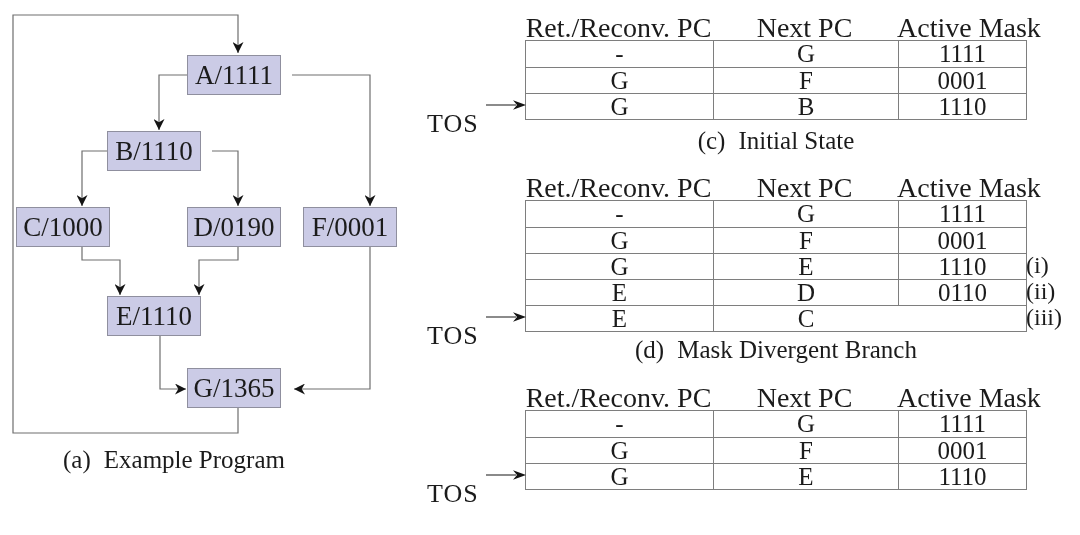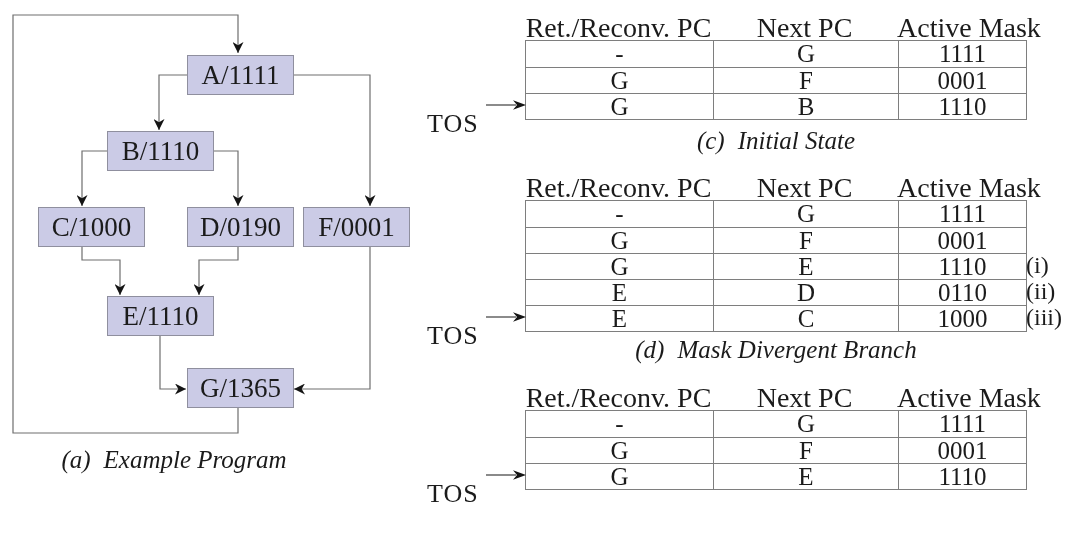--- a/index.html
+++ b/index.html
@@ -2,27 +2,27 @@
 <html><head>
 <meta charset="utf-8">
 <style>
   html,body{margin:0;padding:0;background:#ffffff;}
   .canvas{
     position:relative;width:1080px;height:535px;background:#ffffff;overflow:hidden;
     font-family:"Liberation Serif","DejaVu Serif",serif;color:#1b1b1b;
   }
   .edges{position:absolute;left:0;top:0;width:1080px;height:535px;}
   .node{
-    position:absolute;width:107px;height:40px;box-sizing:border-box;
+    position:absolute;width:94px;height:40px;box-sizing:border-box;
     background:#cbcbe6;border:1px solid #8f8f9e;
     display:flex;align-items:center;justify-content:center;
     font-size:27px;line-height:27px;
   }
   .fig-caption{
-    position:absolute;text-align:center;font-size:25px;white-space:nowrap;font-style:italic;
+    position:absolute;text-align:center;font-size:25px;white-space:nowrap;
   }
   .cap-gap{margin-left:13px;}
   .tbl-headers{
     position:absolute;left:525px;width:502px;display:grid;
     grid-template-columns:187px 185px 130px;font-size:28px;line-height:24px;
   }
   .tbl-headers .h{text-align:center;white-space:nowrap;}
   .tbl{
     position:absolute;left:525px;width:502px;box-sizing:border-box;
     border:1px solid #7e7e7e;background:#ffffff;
@@ -67,21 +67,21 @@
       <path d="M370,247 V389 H294" marker-end="url(#ah)"></path>
     </g>
   </svg>
 
   <div class="node" style="left:187px;top:55px">
       <span>A/1111</span>
     </div>
   <div class="node" style="left:107px;top:131px">
       <span>B/1110</span>
     </div>
-  <div class="node" style="left:38px;top:207px">
+  <div class="node" style="left:16px;top:207px">
       <span>C/1000</span>
     </div>
   <div class="node" style="left:187px;top:207px">
       <span>D/0190</span>
     </div>
   <div class="node" style="left:303px;top:207px">
       <span>F/0001</span>
     </div>
   <div class="node" style="left:107px;top:296px">
       <span>E/1110</span>
@@ -149,21 +149,20 @@
       <div class="td">1110</div>
     </div>
     <div class="tr">
       <div class="td">E</div>
       <div class="td">D</div>
       <div class="td">0110</div>
     </div>
     <div class="tr">
       <div class="td">E</div>
       <div class="td">C</div>
-      <div class="td">1000</div>
     </div>
   </div>
   <div class="note" style="top:252px">(i)</div>
   <div class="note" style="top:278px">(ii)</div>
   <div class="note" style="top:304px">(iii)</div>
   <div class="tos" style="top:304px">
     <span class="tos-label">TOS</span>
     <svg class="tos-arrow" width="40" height="12" viewBox="0 0 40 12" xmlns="http://www.w3.org/2000/svg">
       <path d="M0 6 H30" stroke="#3d3d3d" stroke-width="1.2" fill="none"></path>
       <path d="M40 6 L27 1.3 L31 6 L27 10.7 Z" fill="#141414"></path>

